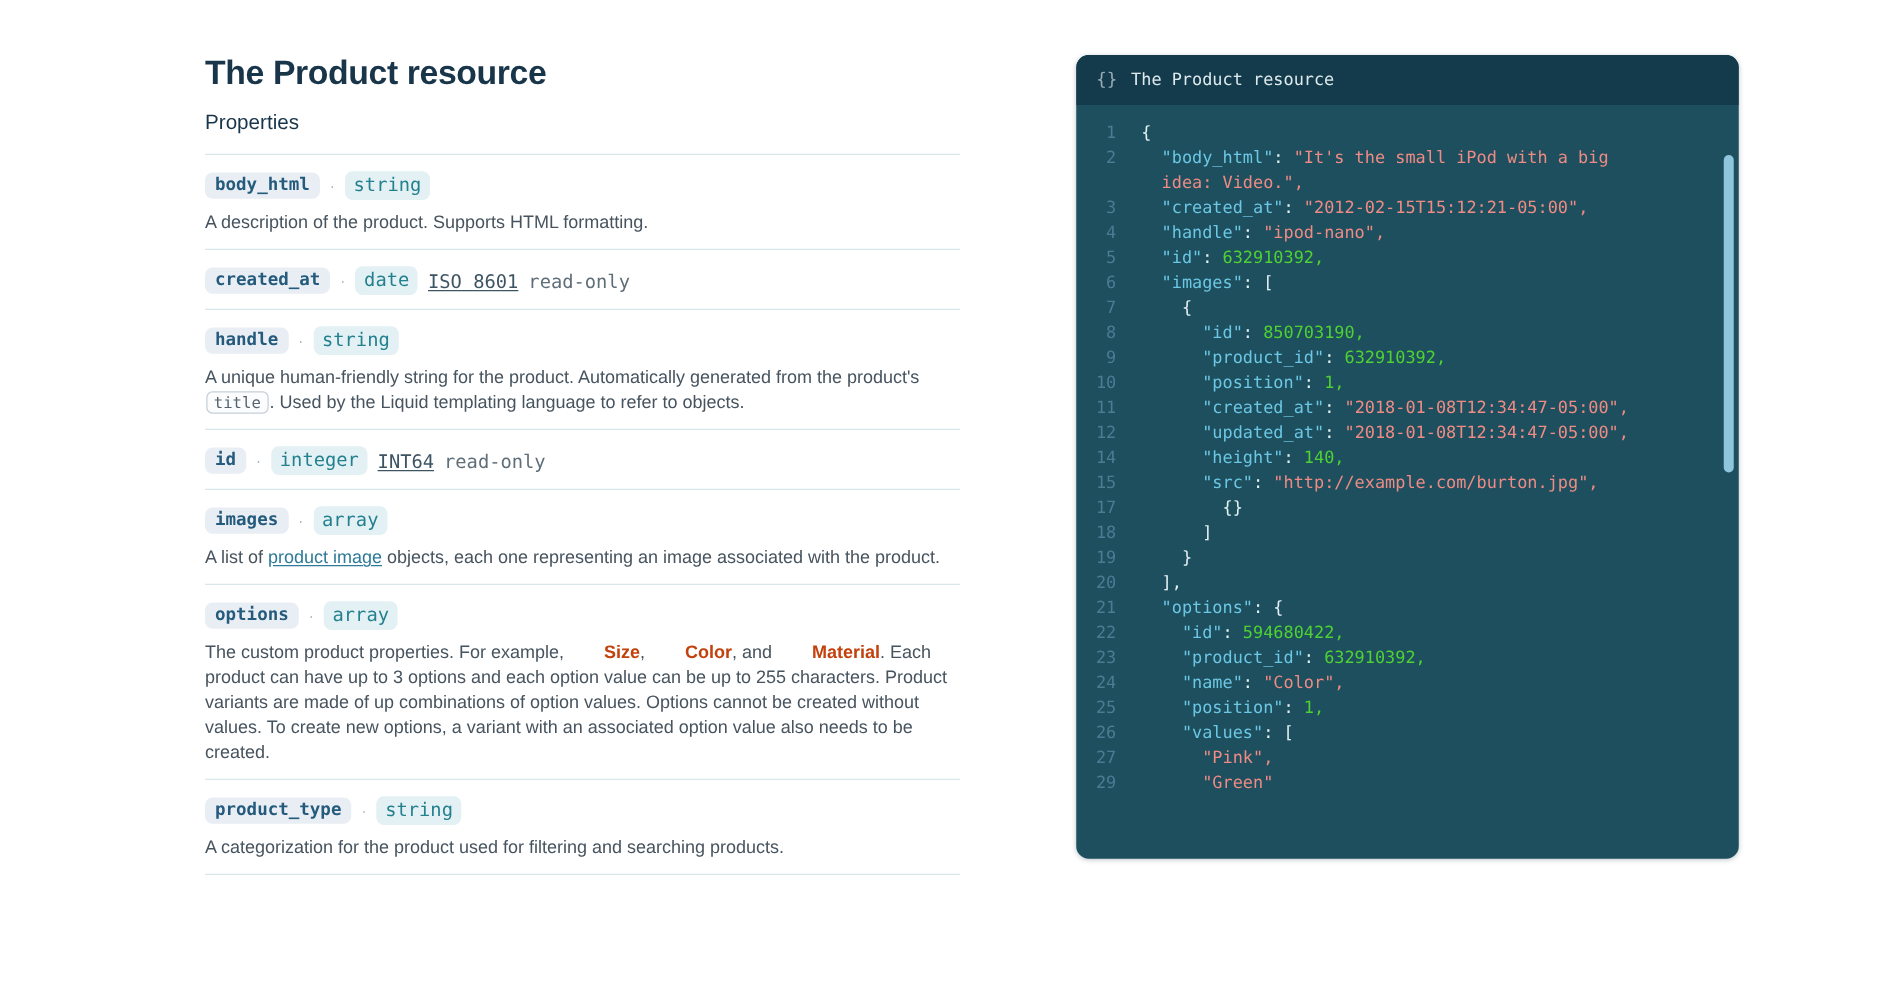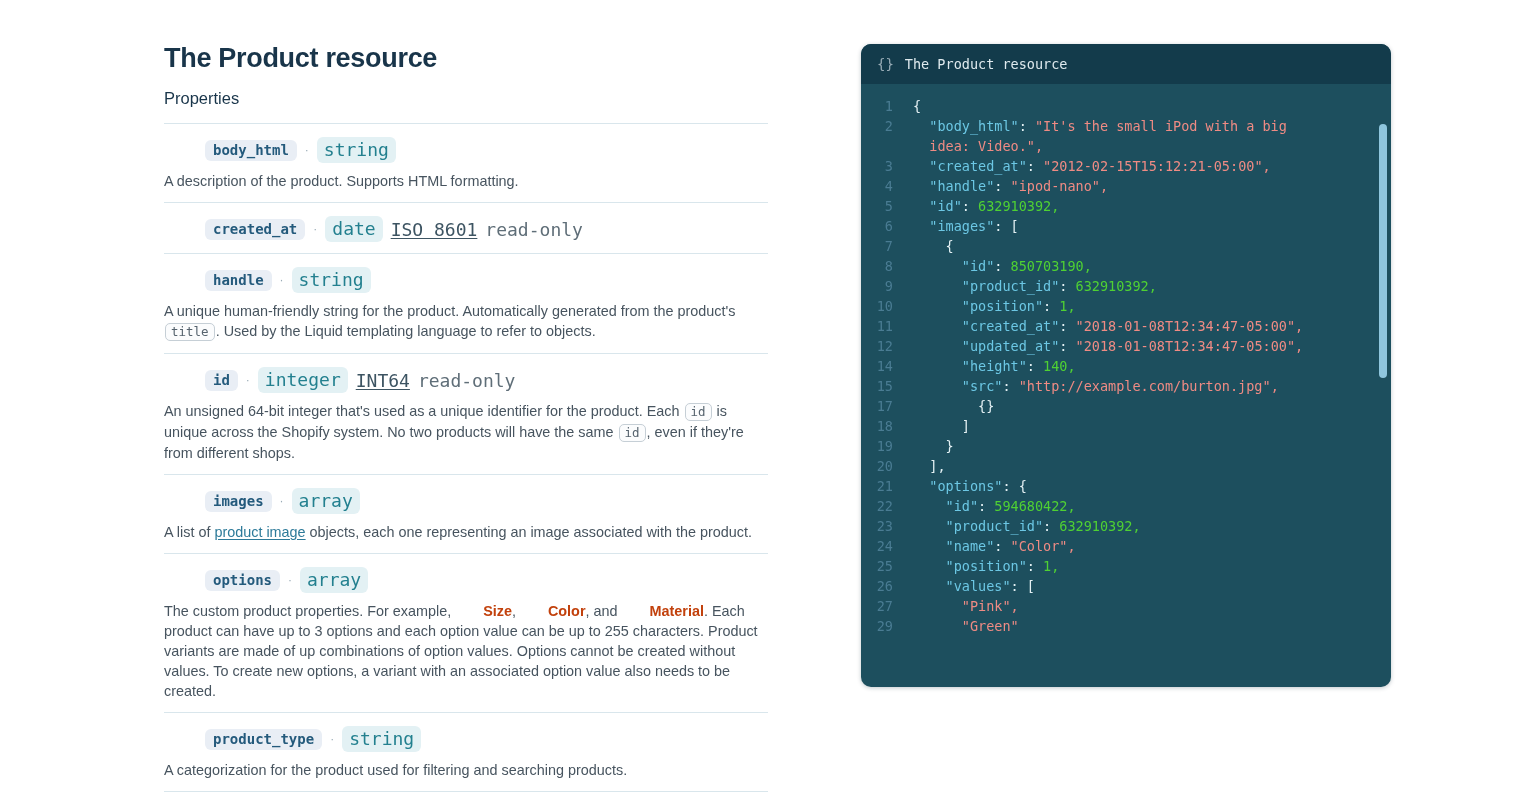--- a/index.html
+++ b/index.html
@@ -8,26 +8,26 @@
 
   .page { position:relative; width:1522px; height:795px; }
 
   
   .article { position:absolute; left:164px; top:42px; width:604px; }
   .article h1 { font-size:27px; line-height:32px; font-weight:700; color:#19354a;
     letter-spacing:-0.3px; margin-bottom:15px; }
   .article h2 { font-size:16.5px; font-weight:400; color:#19354a; margin-bottom:15px; }
   .prop-list { border-top:1px solid #d9e6ec; }
   .prop { border-bottom:1px solid #d9e6ec; padding:13px 0 11px; }
-  .prop-head { display:flex; align-items:center; gap:8px;margin-left:41px; }
+  .prop-head { display:flex; align-items:center; gap:8px; }
   .prop-name { font-family:"DejaVu Sans Mono","Liberation Mono",monospace;
     font-size:14px; font-weight:700; color:#245a7c; background:#e9eef5;
     padding:2px 8px 3px; border-radius:6px; }
   .dot { color:#9aabb6; font-size:12px; }
-  .badge { font-family:"DejaVu Sans Mono","Liberation Mono",monospace; font-size:18px; }
+  .badge { font-family:"DejaVu Sans Mono","Liberation Mono",monospace; font-size:15px; }
   .badge.type { color:#23808f; background:#e3f1f4; padding:2px 7px 3px; border-radius:6px; }
   .badge.format { color:#3d5462; text-decoration:underline; text-underline-offset:2px; cursor:pointer; }
   .badge.access { color:#5f6e78; }
   .prop-desc { margin-top:8px; font-size:14.4px; line-height:20px; color:#47545f; }
   .prop-desc strong { color:#c2410c;margin-left:28px; }
   .desc-link { color:var(--accent-link,#2d7a99); text-decoration:underline;
     text-underline-offset:2px; cursor:pointer; }
   .desc-link svg { vertical-align:-2px; margin-left:4px; }
   .inline-code { font-family:"DejaVu Sans Mono","Liberation Mono",monospace;
     font-size:12.5px; color:#56636e; background:#fbfcfd; border:1px solid #c6cfd6;
@@ -90,21 +90,20 @@
           <p class="prop-desc">A unique human-friendly string for the product. Automatically generated from the product's <code class="inline-code">title</code>. Used by the Liquid templating language to refer to objects.</p>
         </div>
         <div class="prop">
           <div class="prop-head">
             <span class="prop-name">id</span>
             <span class="dot">·</span>
             <span class="badge type">integer</span>
             <span class="badge format">INT64</span>
             <span class="badge access">read-only</span>
           </div>
-          <p class="prop-desc">An unsigned 64-bit integer that's used as a unique identifier for the product. Each <code class="inline-code">id</code> is unique across the Shopify system. No two products will have the same <code class="inline-code">id</code>, even if they're from different shops.</p>
         </div>
         <div class="prop">
           <div class="prop-head">
             <span class="prop-name">images</span>
             <span class="dot">·</span>
             <span class="badge type">array</span>
           </div>
           <p class="prop-desc">A list of <a class="desc-link">product image</a> objects, each one representing an image associated with the product.</p>
         </div>
         <div class="prop">

